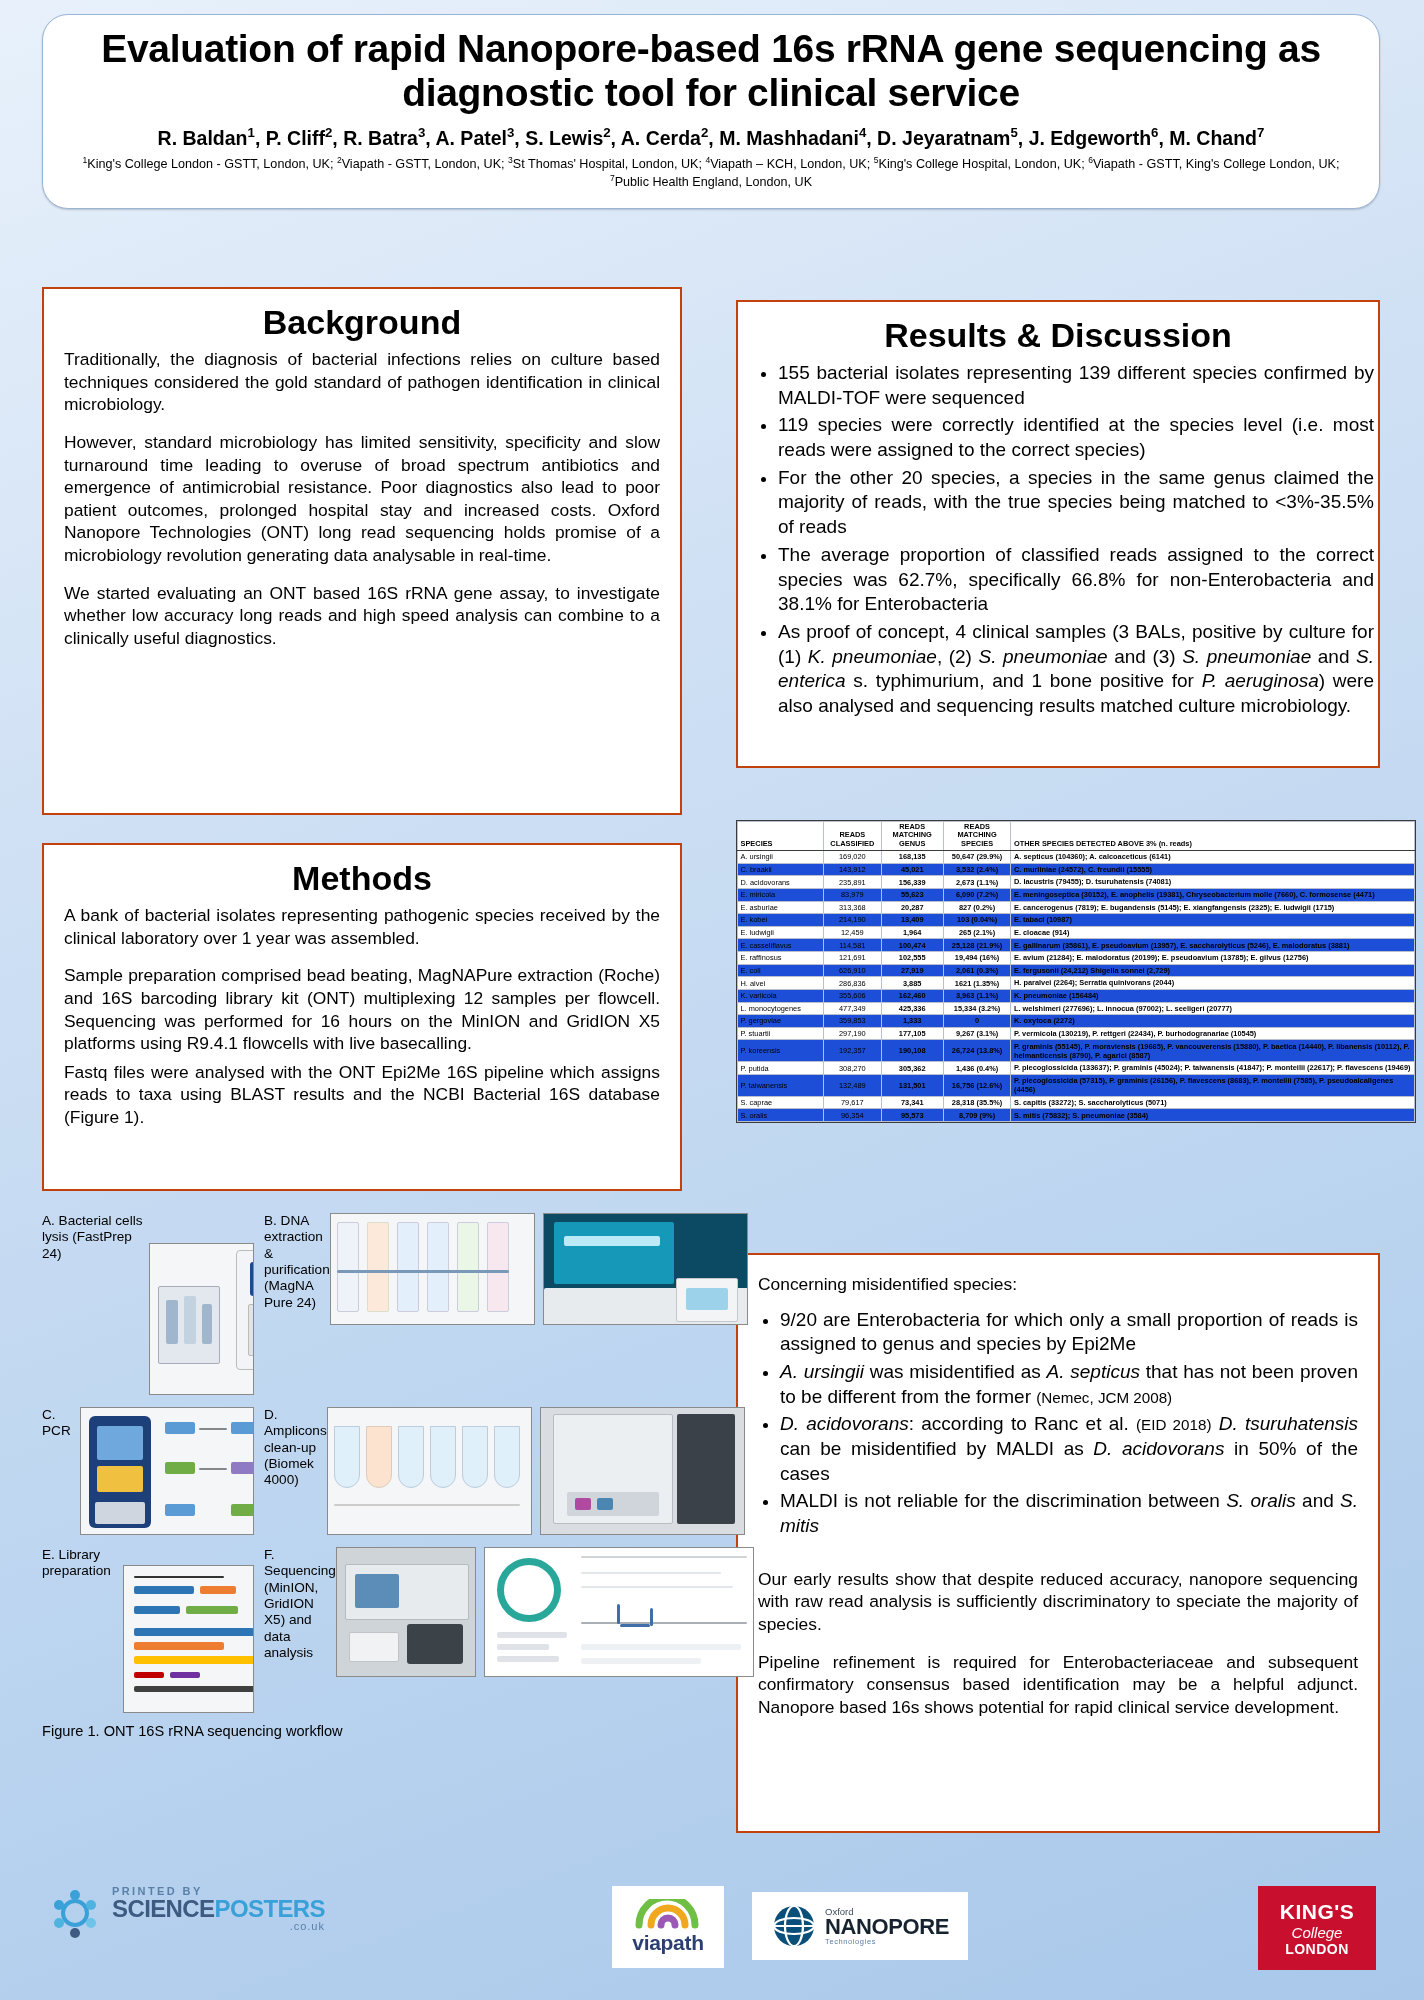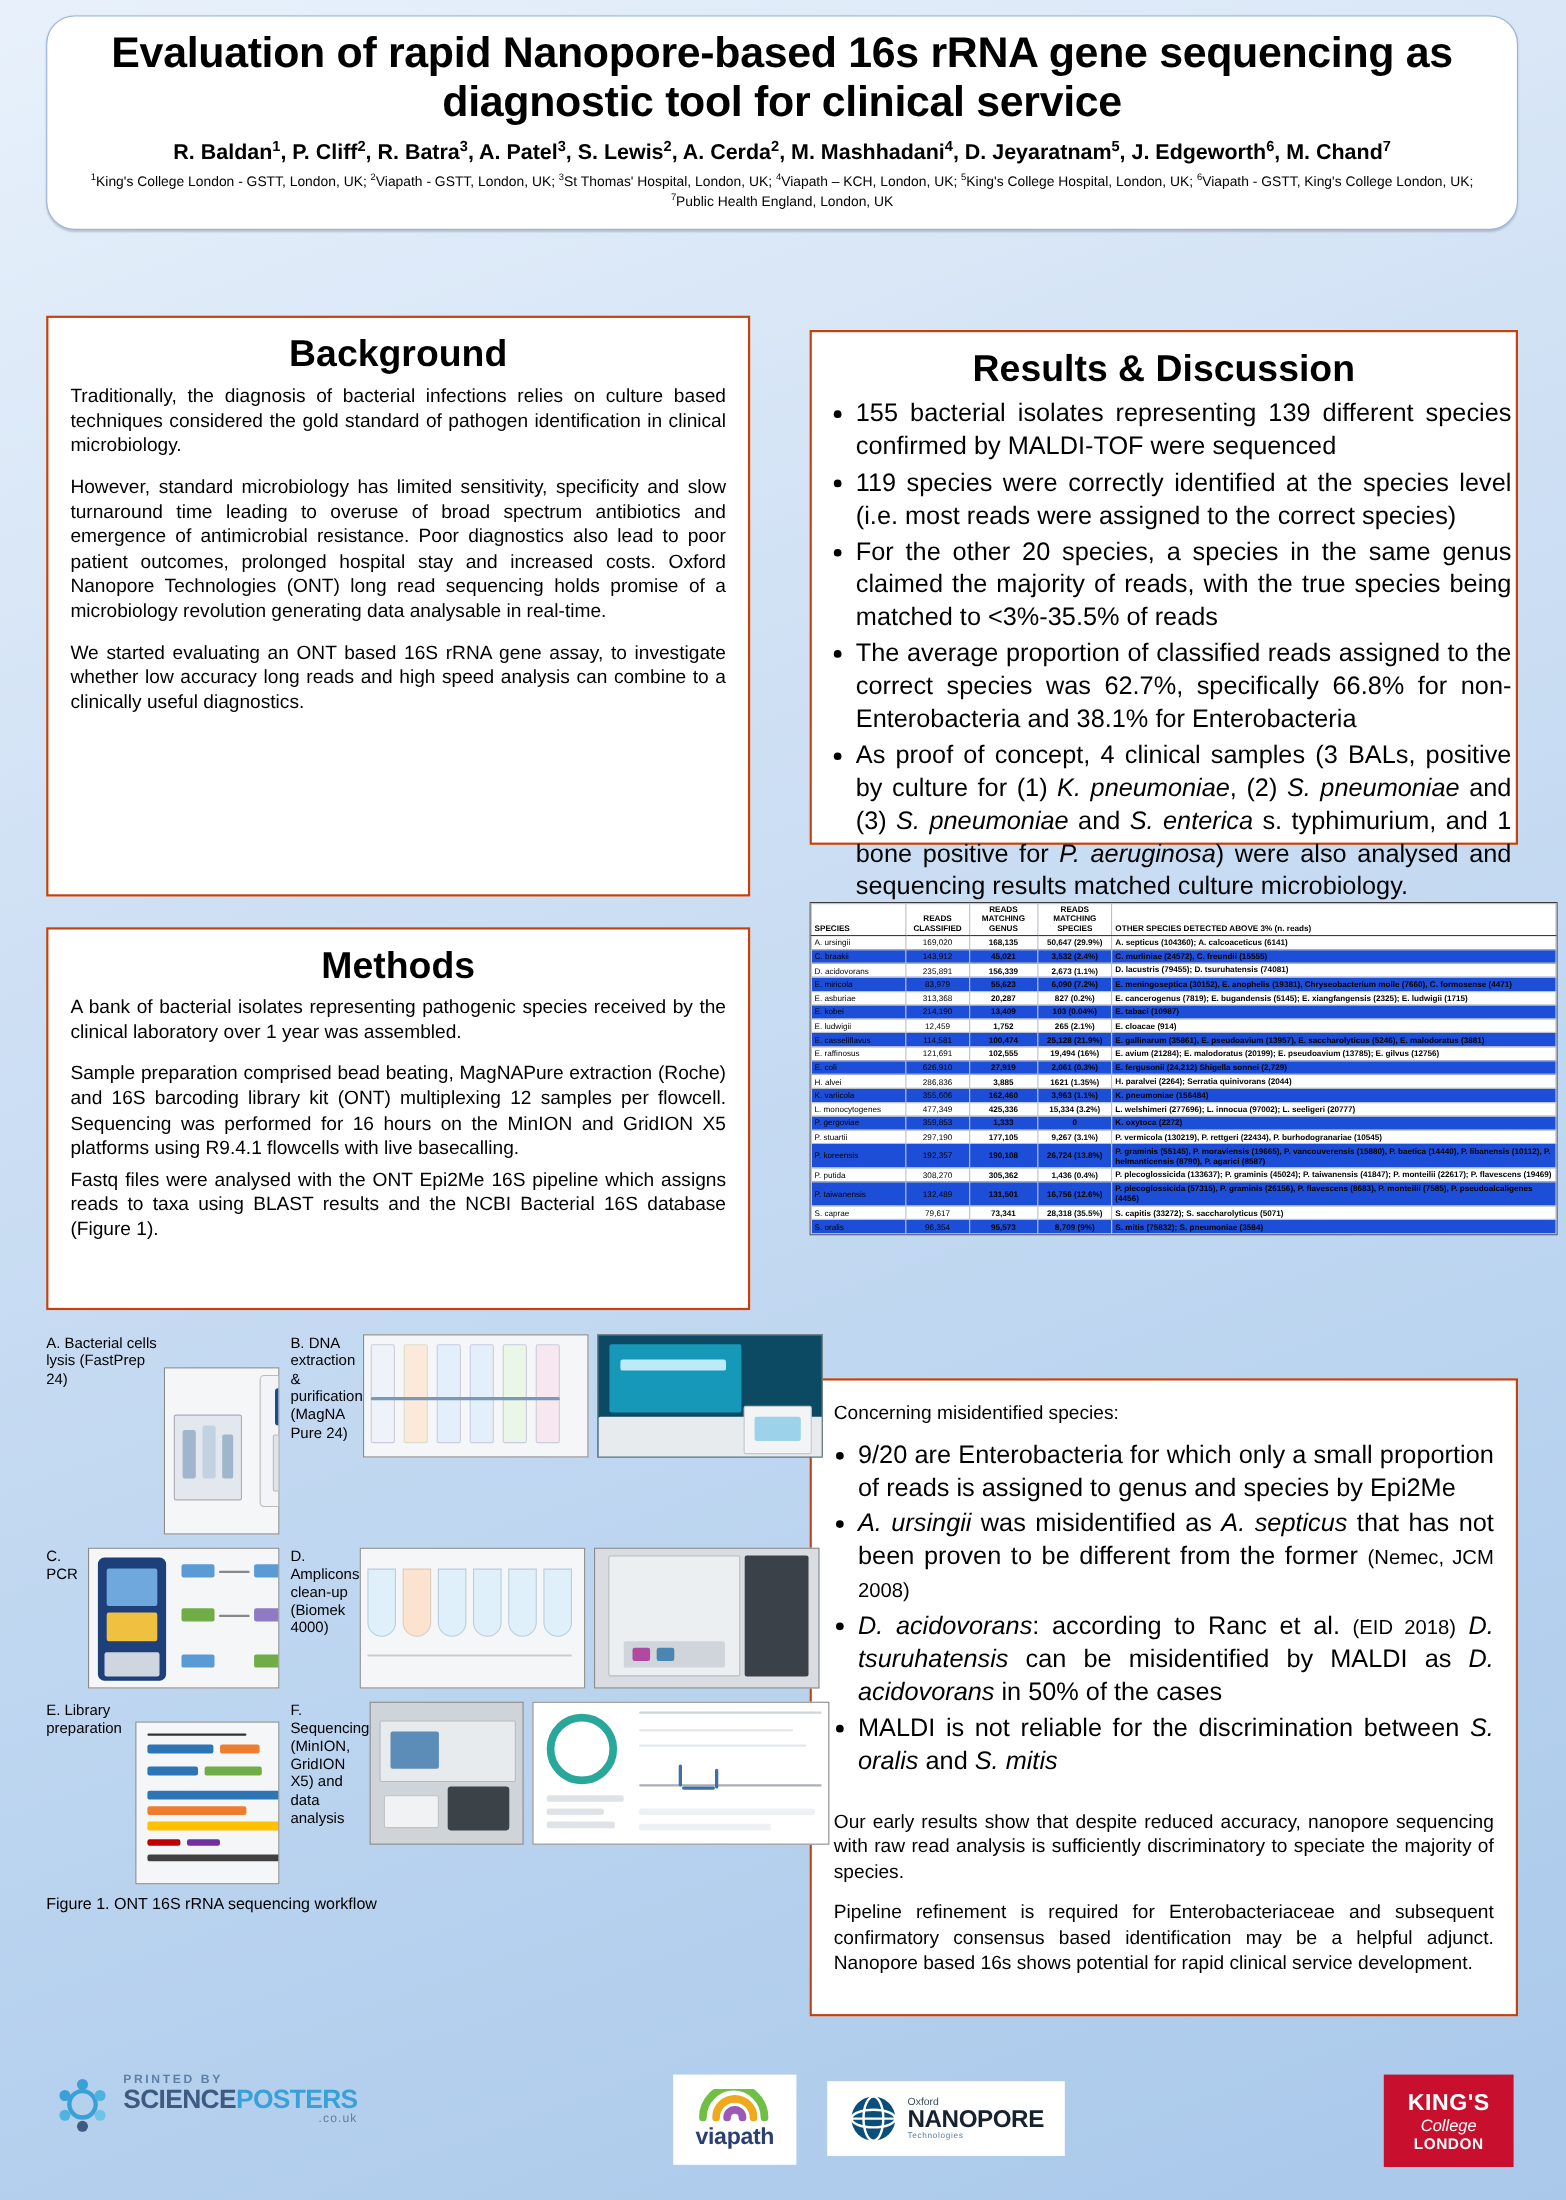--- a/index.html
+++ b/index.html
@@ -41,21 +41,21 @@
     margin:0; padding:14px 0 6px; text-align:center;
     font-size:34px; font-weight:bold; color:#000;
   }
   .body-text{
     padding:0 20px 14px; font-size:17.4px; line-height:1.30;
     text-align:justify; color:#000;
   }
   .body-text p{ margin:0 0 15px; }
   .body-text p:last-child{ margin-bottom:0; }
 
-  ul.bullets{ margin:0; padding:0 4px 12px 40px; font-size:23px; line-height:1.30; }
+  ul.bullets{ margin:0; padding:0 4px 12px 40px; font-size:19px; line-height:1.30; }
   ul.bullets li{ margin-bottom:3px; text-align:justify; }
   ul.bullets li::marker{ font-size:.95em; }
   i{ font-style:italic; }
 
   
   #background-panel { left:42px;  top:287px;  width:640px;  height:528px; }
   #methods-panel    { left:42px;  top:843px;  width:640px;  height:348px; }
   #results-panel    { left:736px; top:300px;  width:644px;  height:468px; }
   #discussion-panel { left:736px; top:1253px; width:644px;  height:580px; }
 
@@ -217,21 +217,21 @@
           <tr class="alt">
             <td class="sp">E. kobei</td>
             <td class="num">214,190</td>
             <td class="b">13,409</td>
             <td class="b">103 (0.04%)</td>
             <td class="other">E. tabaci (10987)</td>
           </tr>
           <tr>
             <td class="sp">E. ludwigii</td>
             <td class="num">12,459</td>
-            <td class="b">1,752</td>
+            <td class="b">1,964</td>
             <td class="b">265 (2.1%)</td>
             <td class="other">E. cloacae (914)</td>
           </tr>
           <tr class="alt">
             <td class="sp">E. casseliflavus</td>
             <td class="num">114,581</td>
             <td class="b">100,474</td>
             <td class="b">25,128 (21.9%)</td>
             <td class="other">E. gallinarum (35861), E. pseudoavium (13957), E. saccharolyticus (5246), E. malodoratus (3881)</td>
           </tr>

